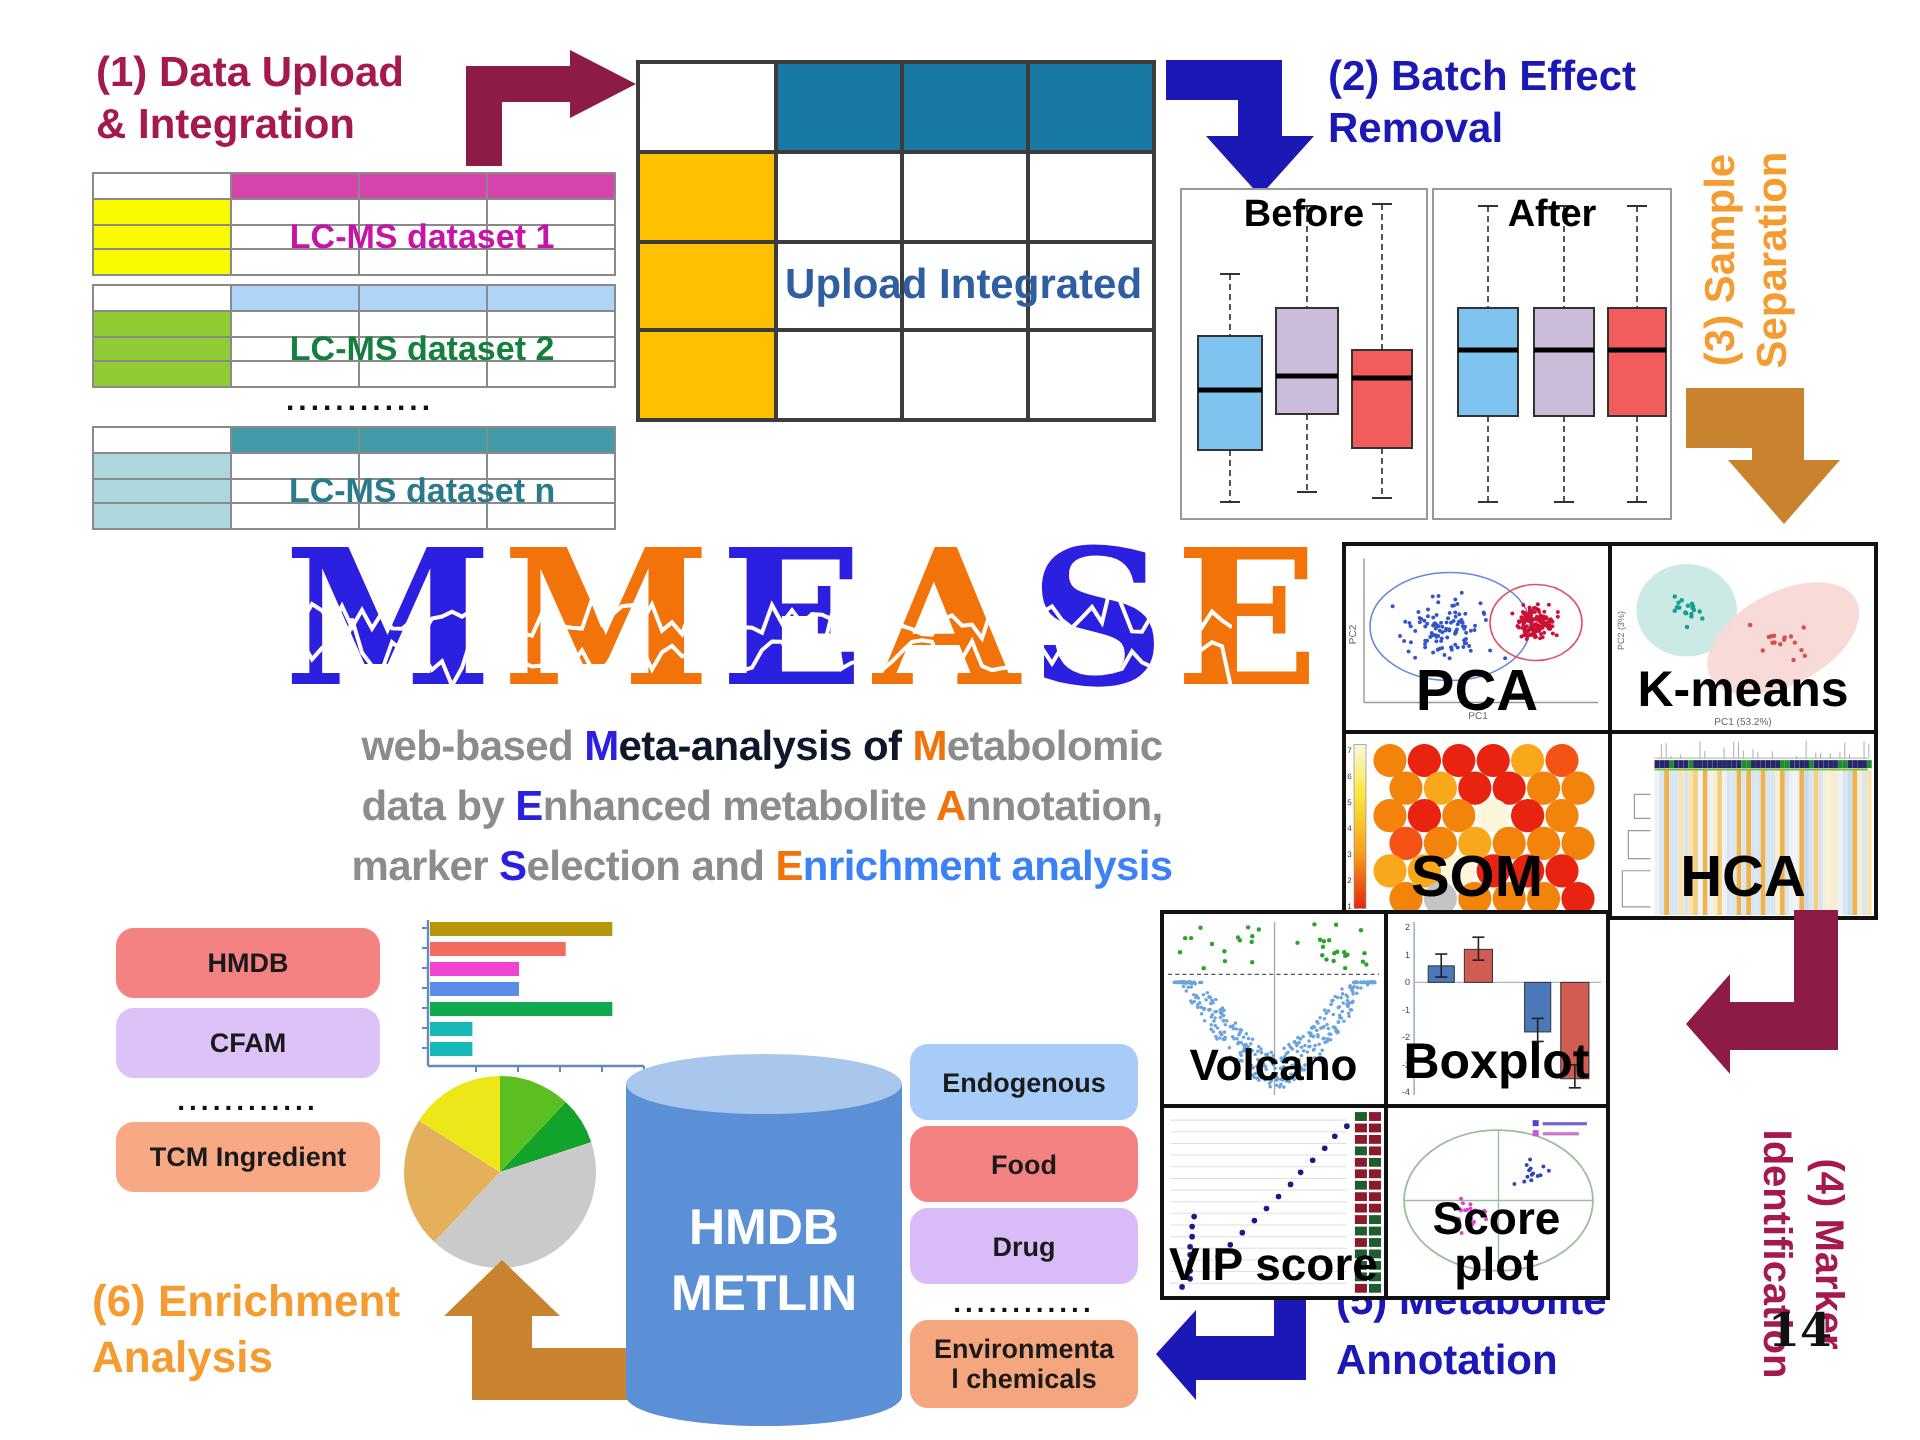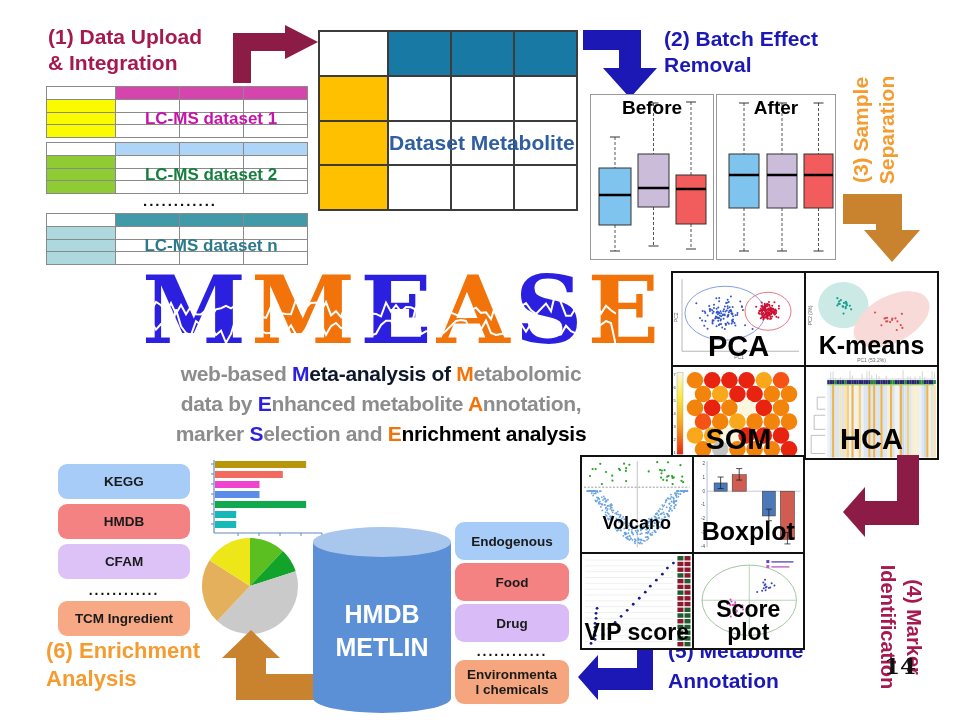--- a/index.html
+++ b/index.html
@@ -152,21 +152,21 @@
         <div class="tcell"></div>
         <div class="tcell" style="background: rgb(255, 192, 0);"></div>
         <div class="tcell"></div>
         <div class="tcell"></div>
         <div class="tcell"></div>
         <div class="tcell" style="background: rgb(255, 192, 0);"></div>
         <div class="tcell"></div>
         <div class="tcell"></div>
         <div class="tcell"></div>
       </div>
-      <div class="tlabel" style="color: rgb(47, 95, 160);">Dataset Metabolite</div>
+      <div class="tlabel" style="color: rgb(47, 95, 160);">Upload Integrated</div>
     </div>
 
   <svg class="abs" style="left:583px;top:28px" width="85" height="72">
     <polygon points="0,2 58,2 58,40 74,40 47,70 20,40 36,40 36,22 0,22" fill="#1B18B6"></polygon>
   </svg>
   <div class="title t2">
     <div>(2) Batch Effect</div>
     <div>Removal</div>
   </div>
 
@@ -734,26 +734,25 @@
 
   <div id="logo">
     <div id="logo-word"><span style="color: rgb(43, 31, 224);">M</span><span style="color: rgb(242, 115, 10);">M</span><span style="color: rgb(43, 31, 224);">E</span><span style="color: rgb(242, 115, 10);">A</span><span style="color: rgb(43, 31, 224);">S</span><span style="color: rgb(242, 115, 10);">E</span></div>
     <svg id="logo-wave">
         <polyline points="0,22.16745299845934 5,26.653944559395313 10,18.018219333142042 15,21.242611152119935 20,28.73506473749876 25,19.030204452574253 30,29.62267976999283 35,21.00050814449787 40,30.255911972373724 45,22.367930836975574 50,30.196040343493223 55,30.37597282230854 60,26.30028659850359 65,33.39391481876373 70,25.29686587676406 75,24.26007442548871 80,21.87598132714629 85,24.306770030409098 90,21.07722955197096 95,25.772694662213326 100,29.2239214964211 105,22.434514243155718 110,30.29351134225726 115,32.73283350188285 120,33.84120166674256 125,22.744282767176628 130,31.134619671851397 135,29.193070348352194 140,29.900646425783634 145,30.284697353839874 150,15.663940597325563 155,28.094418112188578 160,23.357145123183727 165,19.07003800943494 170,18.585432574152946 175,26.92054232209921 180,18.17029407992959 185,31.315577045083046 190,27.1731858253479 195,33.04657166078687 200,19.210894878953695 205,29.07918494194746 210,31.90203095972538 215,4.960717451758683 220,31.668016504496336 225,29.5654104501009 230,29.90908071398735 235,32.32399953529239 240,18.588596176356077 245,27.627294097095728 250,21.18384576961398 255,27.689502824563533 260,23.075264737010002 265,23.328096754848957 270,25.69793788716197 275,20.44180153682828 280,26.000966180115938 285,28.778912402689457 290,48.67104088142514 295,25.001520350575447 300,28.74448850750923 305,28.868183914572 310,30.55331603810191 315,32.98882356658578 320,33.301115337759256 325,26.09307910874486 330,23.689404502511024 335,28.853405095636845 340,28.35422285273671 345,35.1748789655976 350,19.745716627687216 355,25.436080653220415 360,31.057362247258425 365,31.295869410037994 370,23.607771396636963 375,22.246720042079687 380,19.16919956356287 385,26.08213395997882 390,29.877154167741537 395,24.776750929653645 400,19.52772506698966 405,27.333052210509777 410,6.419235081411898 415,18.971754804253578 420,31.695171259343624 425,31.839301347732544 430,23.416748002171516 435,26.80522571131587 440,21.30912996456027 445,28.69643292715773 450,18.82205943018198 455,29.601192377507687 460,21.81635281443596 465,26.21336767822504 470,29.662074968218803 " fill="none" stroke="#fff" stroke-width="2"></polyline>
         <polyline points="0,51.15305008366704 5,37.046492367982864 10,45.6728349737823 15,40.029296942055225 20,36.5303865224123 25,48.07261373102665 30,25.349293714854866 35,42.360037952661514 40,48.978538524359465 45,51.05233566835523 50,37.083334647119045 55,41.223083548247814 60,44.01944174990058 65,43.055397875607014 70,50.88857385516167 75,46.65658928826451 80,58.80095527507365 85,49.889297023415565 90,34.03670070320368 95,40.65275039896369 100,62 105,54.014825601130724 110,36.58822627365589 115,47.06463269144297 120,49.27626406773925 125,48.765710551291704 130,40.858729895204306 135,47.47826138138771 140,48.09199335426092 145,41.26729740202427 150,50.4487413354218 155,51.32458205893636 160,44.5085966847837 165,38.80784995481372 170,39.18427863717079 175,40.412822105921805 180,50.76370073854923 185,42.11446851491928 190,38.927971579134464 195,44.09703376889229 200,42.79565056366846 205,39.102499794214964 210,38.392612654715776 215,49.77100247470662 220,38.98624359071255 225,51.295079223811626 230,49.830392848700285 235,41.01749258488417 240,36.77112650126219 245,36.85731177777052 250,46.4855574965477 255,37.616015277802944 260,40.197165582329035 265,43.1256101205945 270,22.83159258356318 275,50.137568544596434 280,47.312036998569965 285,46.94892593473196 290,42.08239236846566 295,50.998112723231316 300,46.80465517193079 305,41.67063336074352 310,36.897560600191355 315,36.134997487068176 320,36.91497578471899 325,48.36146159097552 330,57.11669676890597 335,45.559964425861835 340,36.66867148503661 345,49.02801262587309 350,51.03656543046236 355,50.09436498582363 360,49.438315991312265 365,48.5971131362021 370,36.91836590692401 375,40.08212501183152 380,47.723652102053165 385,39.426239632070065 390,41.44194920733571 395,43.68983927369118 400,41.403248745948076 405,39.60249698907137 410,51.774821519851685 415,50.35202385112643 420,41.73177420347929 425,47.20265058428049 430,49.497106563299894 435,43.84422567114234 440,42.9813713170588 445,47.19368664594367 450,43.929353795945644 455,40.72382828220725 460,37.124561201781034 465,39.088177900761366 470,62 " fill="none" stroke="#fff" stroke-width="2"></polyline>
       </svg>
     <div id="tagline">
         <div><span style="color: rgb(140, 140, 140);">web-based </span><span style="color: rgb(43, 31, 224);">M</span><span style="color: #0f172a;">eta-analysis of </span><span style="color: rgb(242, 115, 10);">M</span><span style="color: rgb(140, 140, 140);">etabolomic</span></div>
         <div><span style="color: rgb(140, 140, 140);">data by </span><span style="color: rgb(43, 31, 224);">E</span><span style="color: rgb(140, 140, 140);">nhanced metabolite </span><span style="color: rgb(242, 115, 10);">A</span><span style="color: rgb(140, 140, 140);">nnotation,</span></div>
-        <div><span style="color: rgb(140, 140, 140);">marker </span><span style="color: rgb(43, 31, 224);">S</span><span style="color: rgb(140, 140, 140);">election and </span><span style="color: rgb(242, 115, 10);">E</span><span style="color: #000000;">nrichment analysis</span></div>
+        <div><span style="color: rgb(140, 140, 140);">marker </span><span style="color: rgb(43, 31, 224);">S</span><span style="color: rgb(140, 140, 140);">election and </span><span style="color: rgb(242, 115, 10);">E</span><span style="color: #3b82f6;">nrichment analysis</span></div>
       </div>
   </div>
 
   <div class="pillcol" id="src-buttons">
-      <div class="pill" style="background: rgb(166, 204, 247);">KEGG</div>
       <div class="pill" style="background: rgb(245, 130, 130);">HMDB</div>
       <div class="pill" style="background: rgb(220, 194, 247);">CFAM</div>
       <div class="pill-dots">............</div>
       <div class="pill" style="background: rgb(247, 168, 132);">TCM Ingredient</div>
     </div>
   <svg class="abs" style="left:198px;top:457px" width="126" height="82" id="barchart">
       <line x1="16" y1="3" x2="16" y2="76" stroke="#6688bb" stroke-width="1.2"></line>
       <line x1="16" y1="76" x2="124" y2="76" stroke="#6688bb" stroke-width="1.2"></line>
       <line x1="40" y1="76" x2="40" y2="79" stroke="#6688bb" stroke-width="1"></line>
       <line x1="61" y1="76" x2="61" y2="79" stroke="#6688bb" stroke-width="1"></line>
@@ -1231,21 +1230,21 @@
             <circle cx="99.7921991115436" cy="19.45775483897887" r="1.1" fill="#2ca32c"></circle>
             <circle cx="91.30644767545164" cy="20.271504960488528" r="1.1" fill="#2ca32c"></circle>
             <circle cx="30.08000882808119" cy="18.541298444848508" r="1.1" fill="#2ca32c"></circle>
             <circle cx="36.7884239833802" cy="11.68203669670038" r="1.1" fill="#2ca32c"></circle>
             <circle cx="90.17026090994477" cy="26.903264629188925" r="1.1" fill="#2ca32c"></circle>
             <circle cx="10.543978582136333" cy="11.992880748817697" r="1.1" fill="#2ca32c"></circle>
             <circle cx="43.90114277601242" cy="23.960467626107857" r="1.1" fill="#2ca32c"></circle>
             <circle cx="85.65969885792583" cy="5.307758703129366" r="1.1" fill="#2ca32c"></circle>
           </g>
       </svg>
-      <div class="plabel" style="font-size:18px;bottom:20px">Volcano</div>
+      <div class="plabel" style="font-size:22px;bottom:8px">Volcano</div>
     </div>
     <div class="panel">
       <svg viewBox="0 0 109 94" width="100%" height="100%">
         <line x1="13" y1="4" x2="13" y2="90" stroke="#8fa3c8" stroke-width="0.7"></line>
         <line x1="13" y1="34" x2="106" y2="34" stroke="#aab4cc" stroke-width="0.7"></line>
         <g id="bp-ticks">
             <text x="11" y="8" font-size="4.5" fill="#445" text-anchor="end">2</text>
             <text x="11" y="21.7" font-size="4.5" fill="#445" text-anchor="end">1</text>
             <text x="11" y="35.4" font-size="4.5" fill="#445" text-anchor="end">0</text>
             <text x="11" y="49.099999999999994" font-size="4.5" fill="#445" text-anchor="end">-1</text>

